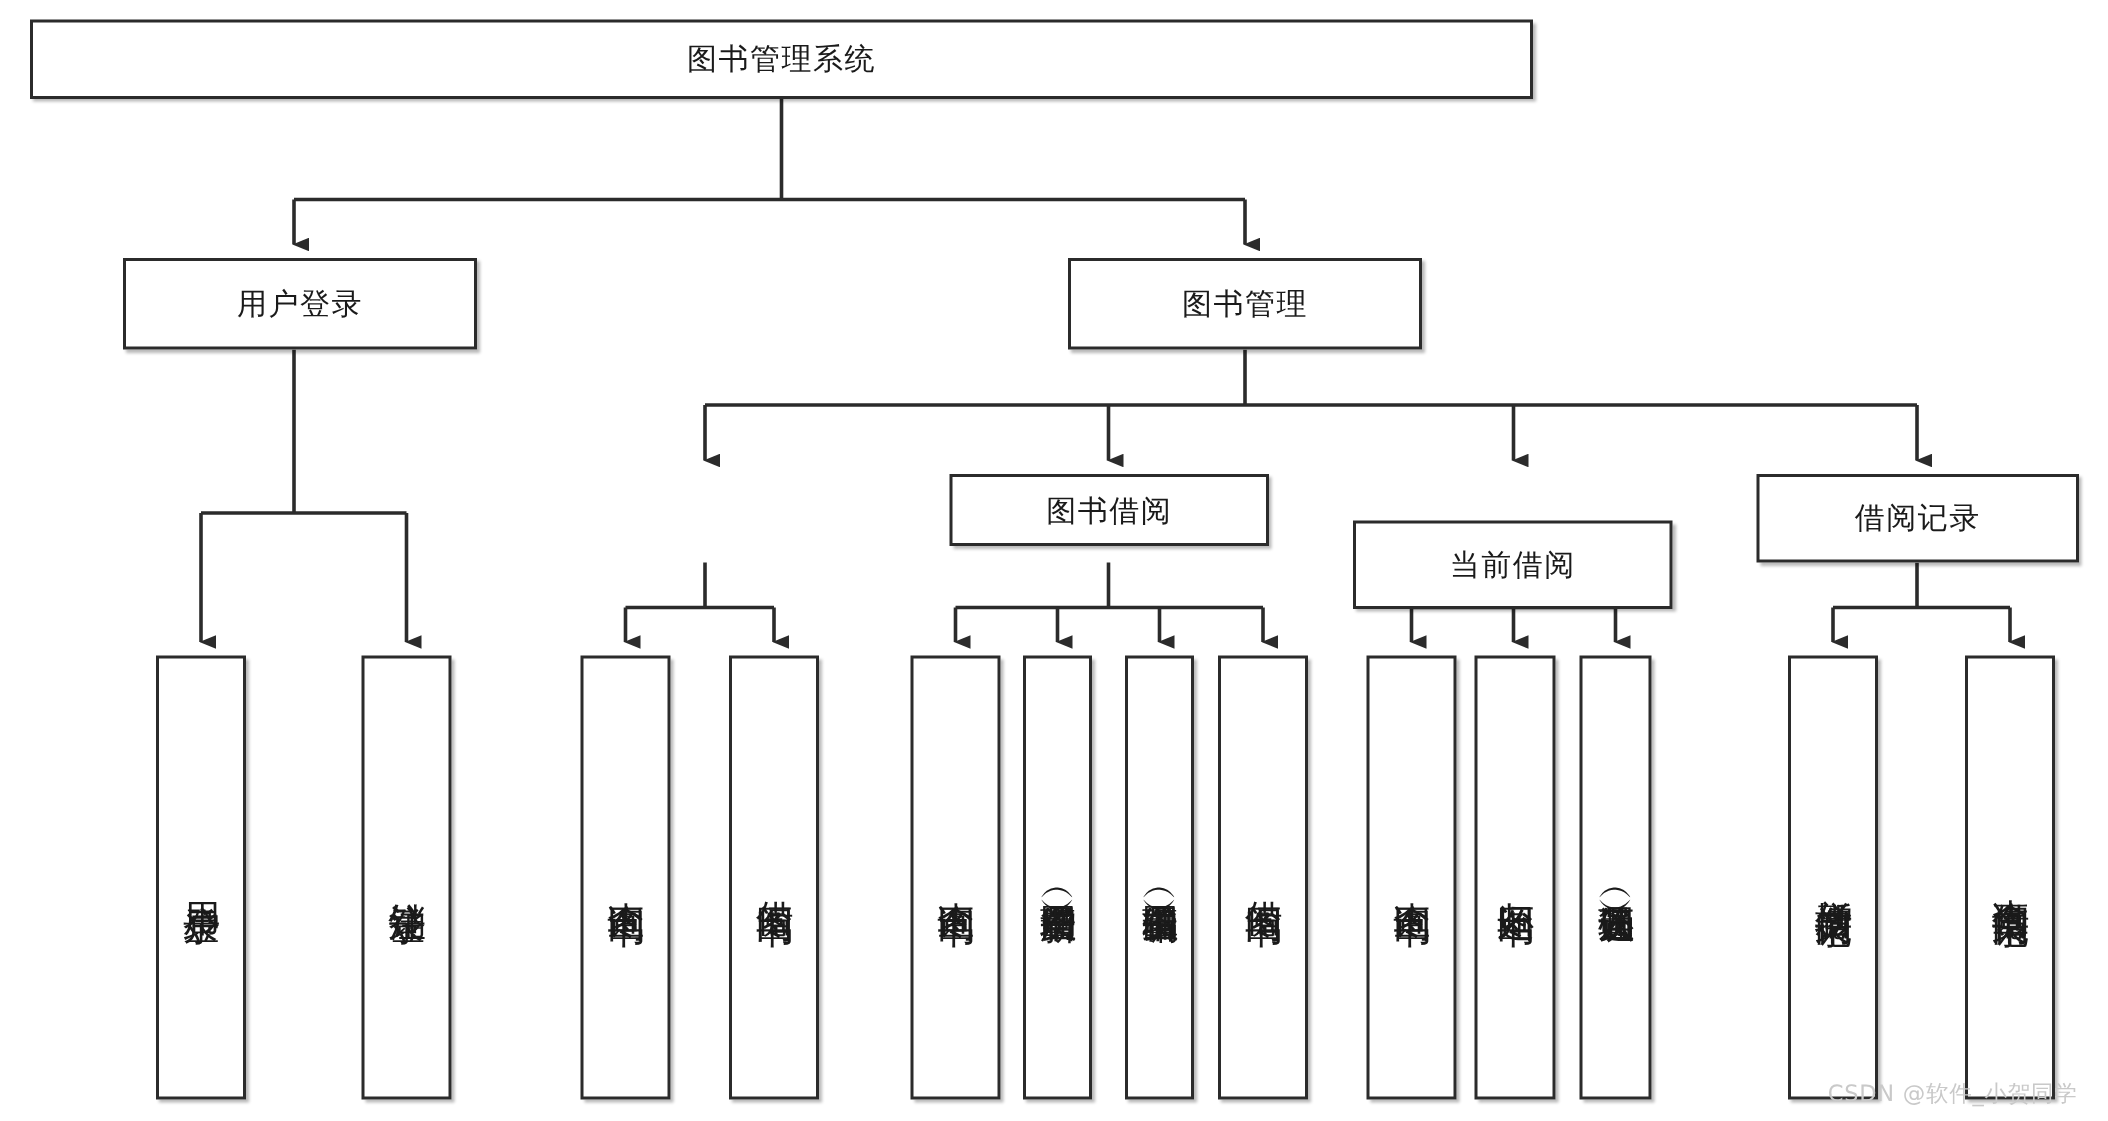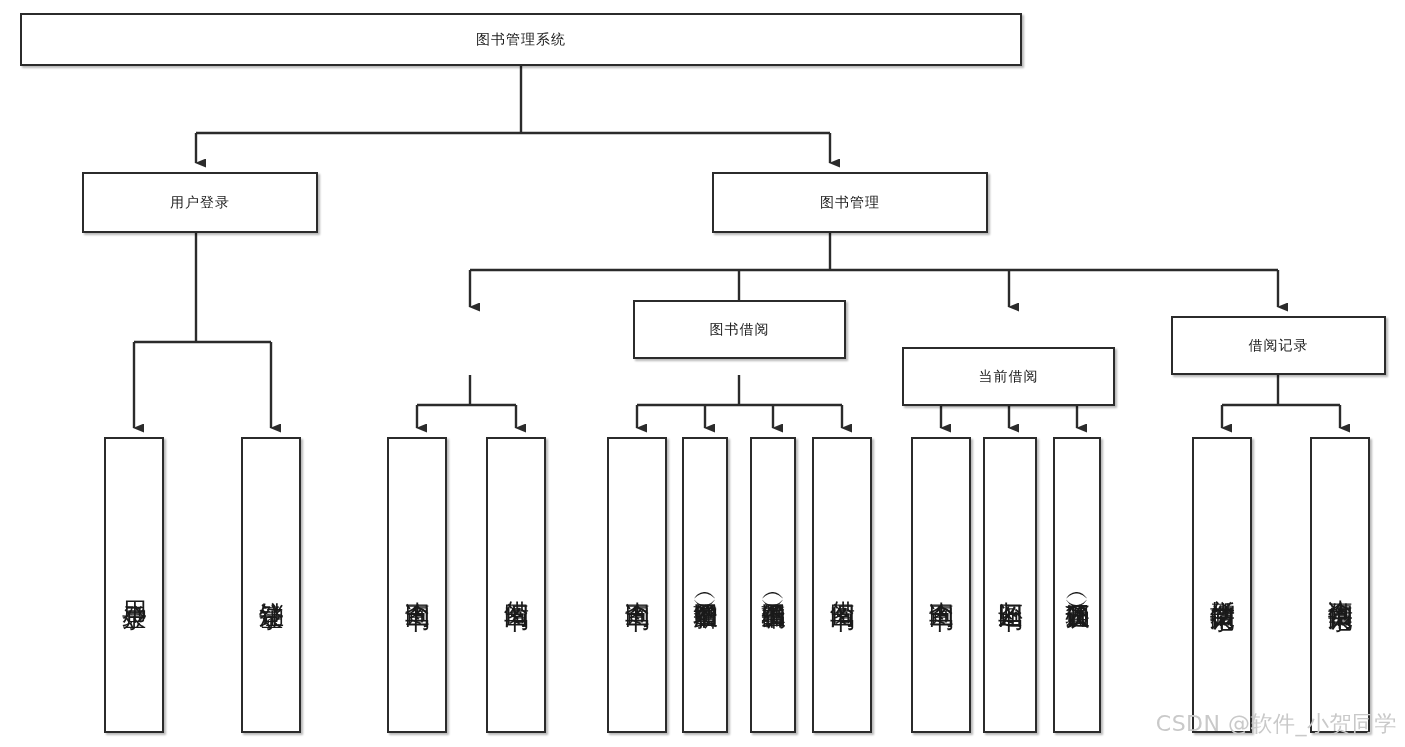--- a/index.html
+++ b/index.html
@@ -29,44 +29,44 @@
     box-sizing: border-box;
     background: #ffffff;
     border: 2px solid #2b2b2b;
     box-shadow: 2px 2px 2px rgba(0,0,0,0.28);
     display: flex;
     align-items: center;
     justify-content: center;
     color: #1a1a1a;
   }
   .node.horiz {
-    font-size: 14px;
+    font-size: 20px;
     letter-spacing: 1px;
   }
   .node.vert {
     writing-mode: vertical-rl;
     text-orientation: upright;
     font-size: 25px;
     line-height: 1.12;
     letter-spacing: 2px;
     padding: 4px 0;
     white-space: nowrap;
   }
   .node.vert.tight {
     font-size: 24px;
     letter-spacing: 0px;
   }
   .node-label {
     display: block;
   }
   .watermark {
     position: absolute;
-    right: 8px;
+    right: 20px;
     bottom: 8px;
-    font-size: 22px;
+    font-size: 15px;
     color: #c9c9c9;
     letter-spacing: 0.5px;
     white-space: nowrap;
     pointer-events: none;
   }
 </style>
 </head>
 <body>
 
 <div id="canvas">
@@ -121,25 +121,25 @@
     </g>
   </svg>
 
   <div class="node horiz" style="left:20px; top:13px; width:1002px; height:53px;">
     <span class="node-label">图书管理系统</span>
   </div>
 
   <div class="node horiz" style="left:82px; top:172px; width:236px; height:61px;">
     <span class="node-label">用户登录</span>
   </div>
-  <div class="node horiz" style="left:712px; top:172px; width:276px; height:61px;">
+  <div class="node horiz" style="left:712px; top:172px; width:236px; height:61px;">
     <span class="node-label">图书管理</span>
   </div>
 
-  <div class="node horiz" style="left:633px; top:300px; width:213px; height:59px;">
+  <div class="node horiz" style="left:633px; top:316px; width:213px; height:48px;">
     <span class="node-label">图书借阅</span>
   </div>
   <div class="node horiz" style="left:902px; top:316px; width:213px; height:59px;margin-top:31px;">
     <span class="node-label">当前借阅</span>
   </div>
   <div class="node horiz" style="left:1171px; top:316px; width:215px; height:59px;">
     <span class="node-label">借阅记录</span>
   </div>
 
   <div class="node vert" style="left:104px; top:437px; width:60px; height:296px;">

